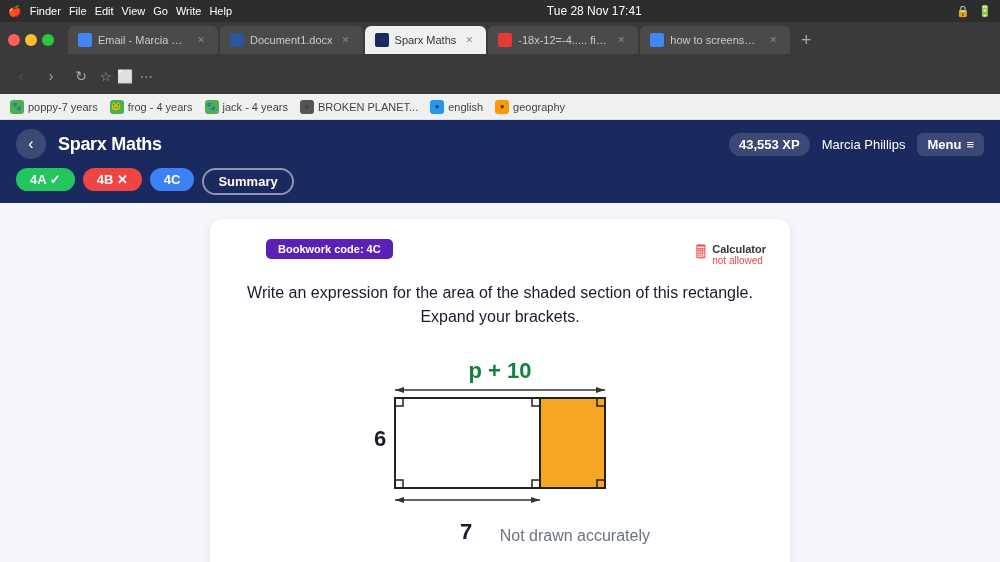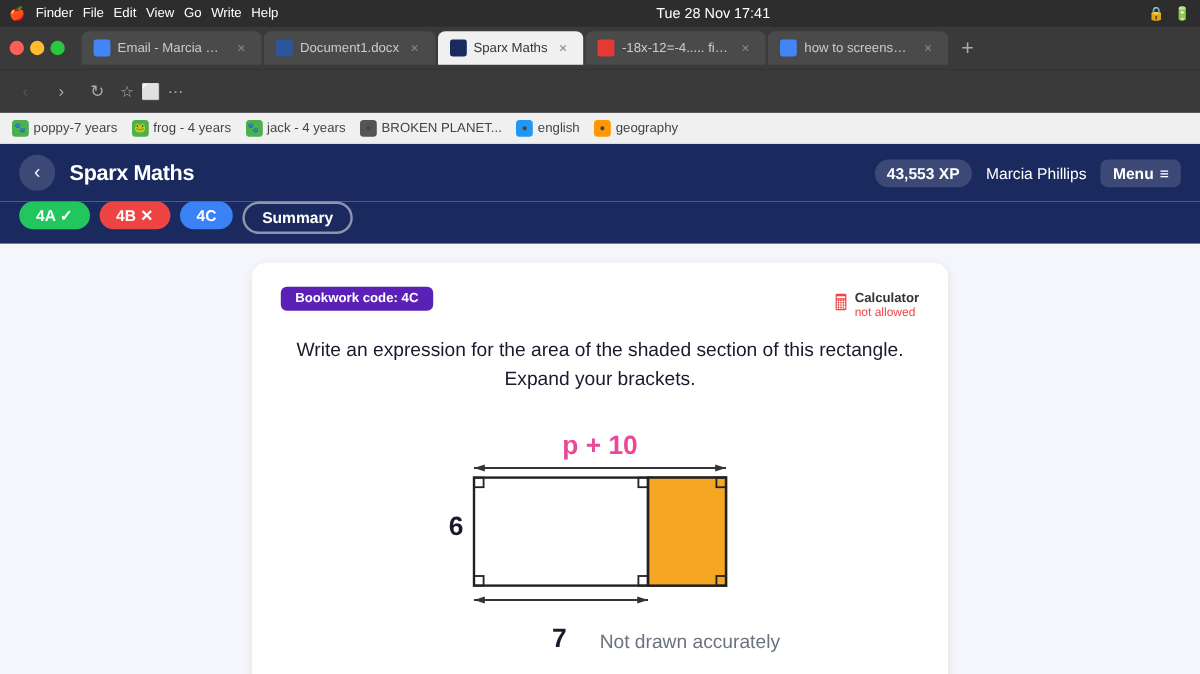--- a/index.html
+++ b/index.html
@@ -274,20 +274,21 @@
       align-items: flex-start;
       margin-bottom: 12px;
     }
     .bookwork-badge {
       background: #5b21b6;
       color: white;
       font-size: 11px;
       font-weight: 600;
       padding: 4px 12px;
       border-radius: 5px;
+      margin-left: 32px;
     }
     .calculator-info {
       display: flex;
       align-items: center;
       gap: 6px;
       font-size: 11px;
       color: #666;
     }
     .calc-icon {
       font-size: 18px;
@@ -465,21 +466,21 @@
             <div style="font-size:10px;color:#ef4444;">not allowed</div>
           </div>
         </div>
       </div>
 
       <div class="question-text">Write an expression for the area of the shaded section of this rectangle. Expand your brackets.</div>
 
       <div class="diagram-container">
         <div style="position:relative; width:260px; height:195px;">
 
-          <div style="position:absolute; top:0; left:50%; transform:translateX(-50%); font-size:22px; font-weight:700; color:#ec4899; white-space:nowrap;">
+          <div style="position:absolute; top:0; left:50%; transform:translateX(-50%); font-size:22px; font-weight:700; color:#15803d; white-space:nowrap;">
             <span>p + 10</span>
           </div>
 
           <svg style="position:absolute; top:22px; left:20px;" width="220" height="145" viewBox="0 0 220 145">
 
             <defs>
               <marker id="arrowhead" markerWidth="6" markerHeight="4" refX="6" refY="2" orient="auto">
                 <polygon points="0 0, 6 2, 0 4" fill="#333"></polygon>
               </marker>
               <marker id="arrowhead-l" markerWidth="6" markerHeight="4" refX="0" refY="2" orient="auto">

